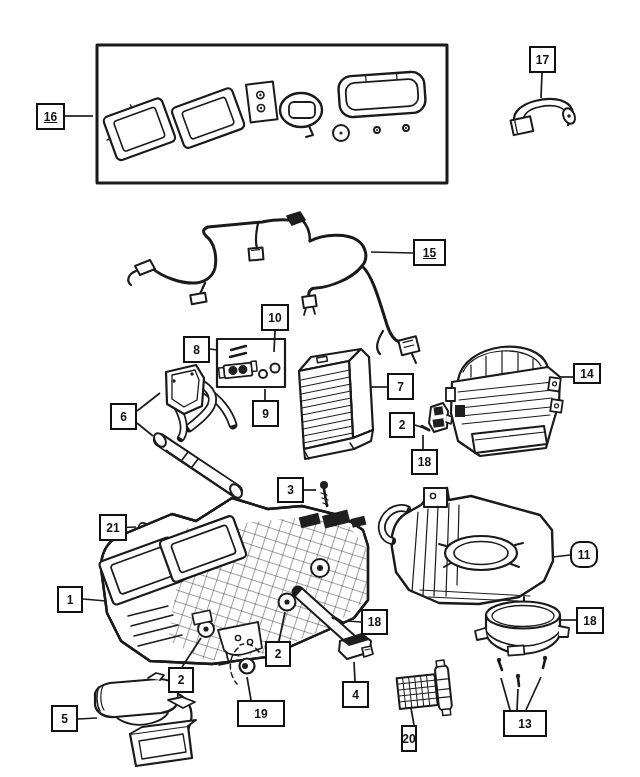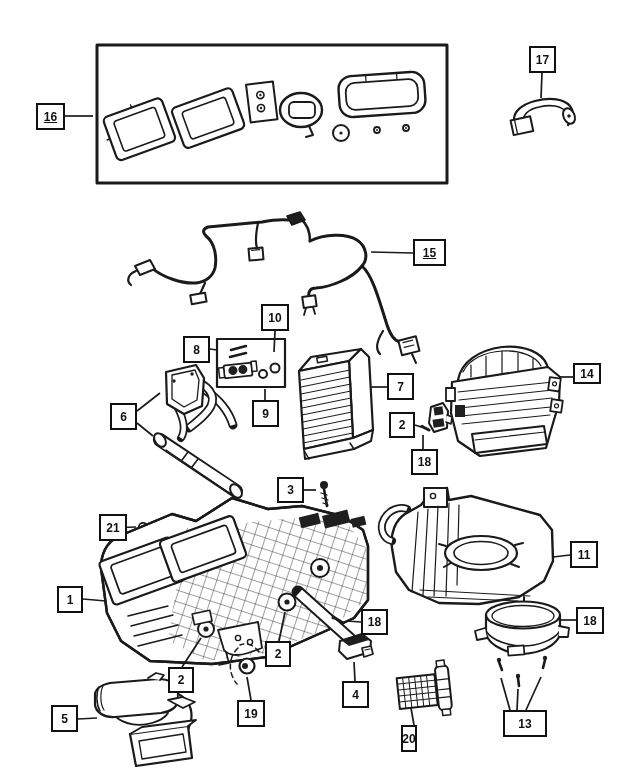--- a/index.html
+++ b/index.html
@@ -350,25 +350,25 @@
       <div class="callout" style="left: 261px; top: 304px; width: 28px; height: 27px;">10</div>
       <div class="callout" style="left: 183px; top: 336px; width: 27px; height: 27px;">8</div>
       <div class="callout" style="left: 252px; top: 400px; width: 27px; height: 27px;">9</div>
       <div class="callout" style="left: 387px; top: 373px; width: 27px; height: 27px;">7</div>
       <div class="callout" style="left: 110px; top: 403px; width: 27px; height: 27px;">6</div>
       <div class="callout" style="left: 573px; top: 363px; width: 28px; height: 21px;">14</div>
       <div class="callout" style="left: 389px; top: 412px; width: 26px; height: 26px;">2</div>
       <div class="callout" style="left: 411px; top: 449px; width: 27px; height: 26px;">18</div>
       <div class="callout" style="left: 277px; top: 477px; width: 27px; height: 26px;">3</div>
       <div class="callout" style="left: 99px; top: 514px; width: 28px; height: 27px;">21</div>
-      <div class="callout" style="left: 570px; top: 541px; width: 28px; height: 27px;">11</div>
+      <div class="callout" style="left: 570px; top: 541px; width: 28px; height: 27px; border-radius: 10px;">11</div>
       <div class="callout" style="left: 57px; top: 586px; width: 26px; height: 27px;">1</div>
       <div class="callout" style="left: 576px; top: 607px; width: 28px; height: 27px;">18</div>
       <div class="callout" style="left: 361px; top: 609px; width: 27px; height: 26px;">18</div>
       <div class="callout" style="left: 265px; top: 641px; width: 26px; height: 26px;">2</div>
       <div class="callout" style="left: 168px; top: 667px; width: 26px; height: 26px;">2</div>
       <div class="callout" style="left: 342px; top: 681px; width: 27px; height: 27px;">4</div>
-      <div class="callout" style="left: 237px; top: 700px; width: 28px; height: 27px;">19</div>
+      <div class="callout" style="left: 237px; top: 700px; width: 48px; height: 27px;">19</div>
       <div class="callout" style="left: 51px; top: 705px; width: 27px; height: 27px;">5</div>
       <div class="callout" style="left: 401px; top: 725px; width: 16px; height: 27px;">20</div>
       <div class="callout" style="left: 503px; top: 710px; width: 44px; height: 27px;">13</div>
     </div>
 </div>
 
 </body></html>

